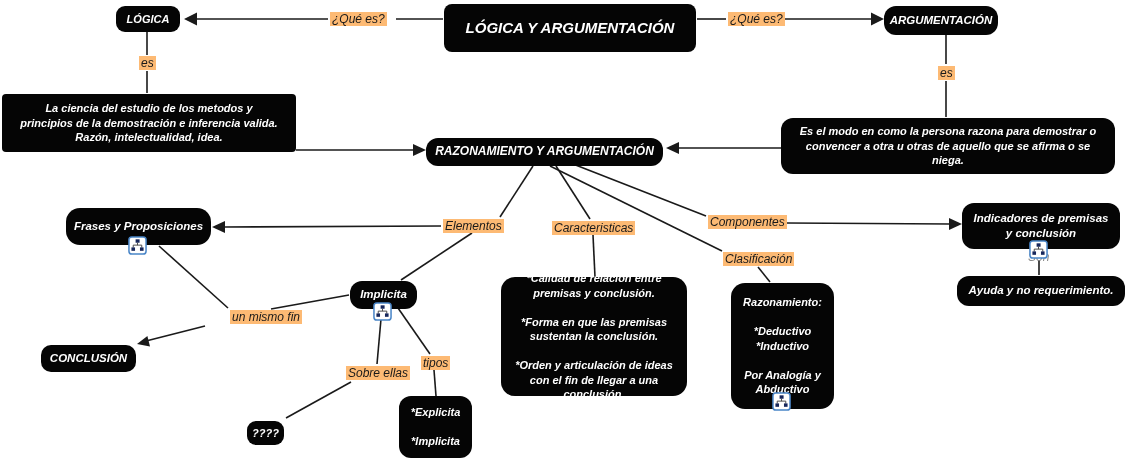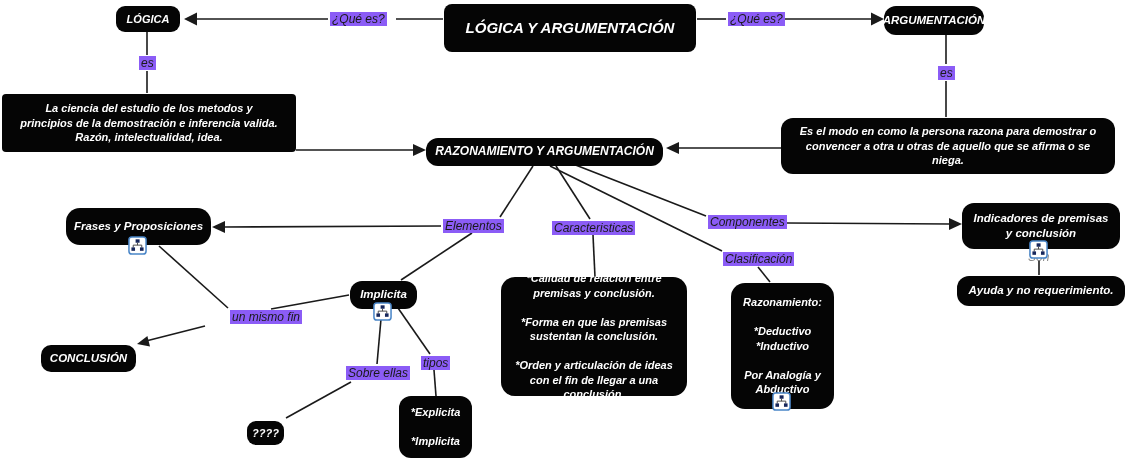--- a/index.html
+++ b/index.html
@@ -10,21 +10,21 @@
   #wires{position:absolute;left:0;top:0;width:1127px;height:459px;z-index:1;}
   .node{
     position:absolute;z-index:2;background:#050505;color:#ffffff;
     display:flex;align-items:center;justify-content:center;text-align:center;
     font-weight:bold;font-style:italic;border-radius:11px;
     line-height:1.32;box-sizing:border-box;padding:2px 4px;
   }
   .node-text{white-space:pre-line;}
   .lbl{
     position:absolute;z-index:2;font-style:italic;color:#1a1a1a;
-    font-size:12px;background:#8b5cf6;padding:0 2px;white-space:nowrap;
+    font-size:12px;background:#fdba74;padding:0 2px;white-space:nowrap;
   }
   .lbl-ghost{color:#8a8a8a;z-index:2;background:transparent;}
   .cmap-icon{position:absolute;z-index:3;width:19px;height:19px;}
 </style>
 </head>
 <body>
 
 <div id="canvas">
 
   <svg id="wires" viewBox="0 0 1127 459" xmlns="http://www.w3.org/2000/svg">
@@ -84,21 +84,21 @@
   </svg>
 
   <div class="node" style="left:116px;top:6px;width:64px;height:26px;font-size:11px;border-radius:9px;">
     <span class="node-text">LÓGICA</span>
   </div>
 
   <div class="node" style="left:444px;top:4px;width:252px;height:48px;font-size:15px;border-radius:8px;">
     <span class="node-text">LÓGICA Y ARGUMENTACIÓN</span>
   </div>
 
-  <div class="node" style="left:884px;top:6px;width:100px;height:29px;font-size:11.5px;border-radius:12px;">
+  <div class="node" style="left:884px;top:6px;width:114px;height:29px;font-size:11.5px;border-radius:12px;">
     <span class="node-text">ARGUMENTACIÓN</span>
   </div>
 
   <div class="node" style="left:2px;top:94px;width:294px;height:58px;font-size:11px;border-radius:4px;">
     <span class="node-text">La ciencia del estudio de los metodos y
 principios de la demostración e inferencia valida.
 Razón, intelectualidad, idea.</span>
   </div>
 
   <div class="node" style="left:781px;top:118px;width:334px;height:56px;font-size:11px;border-radius:12px;">

